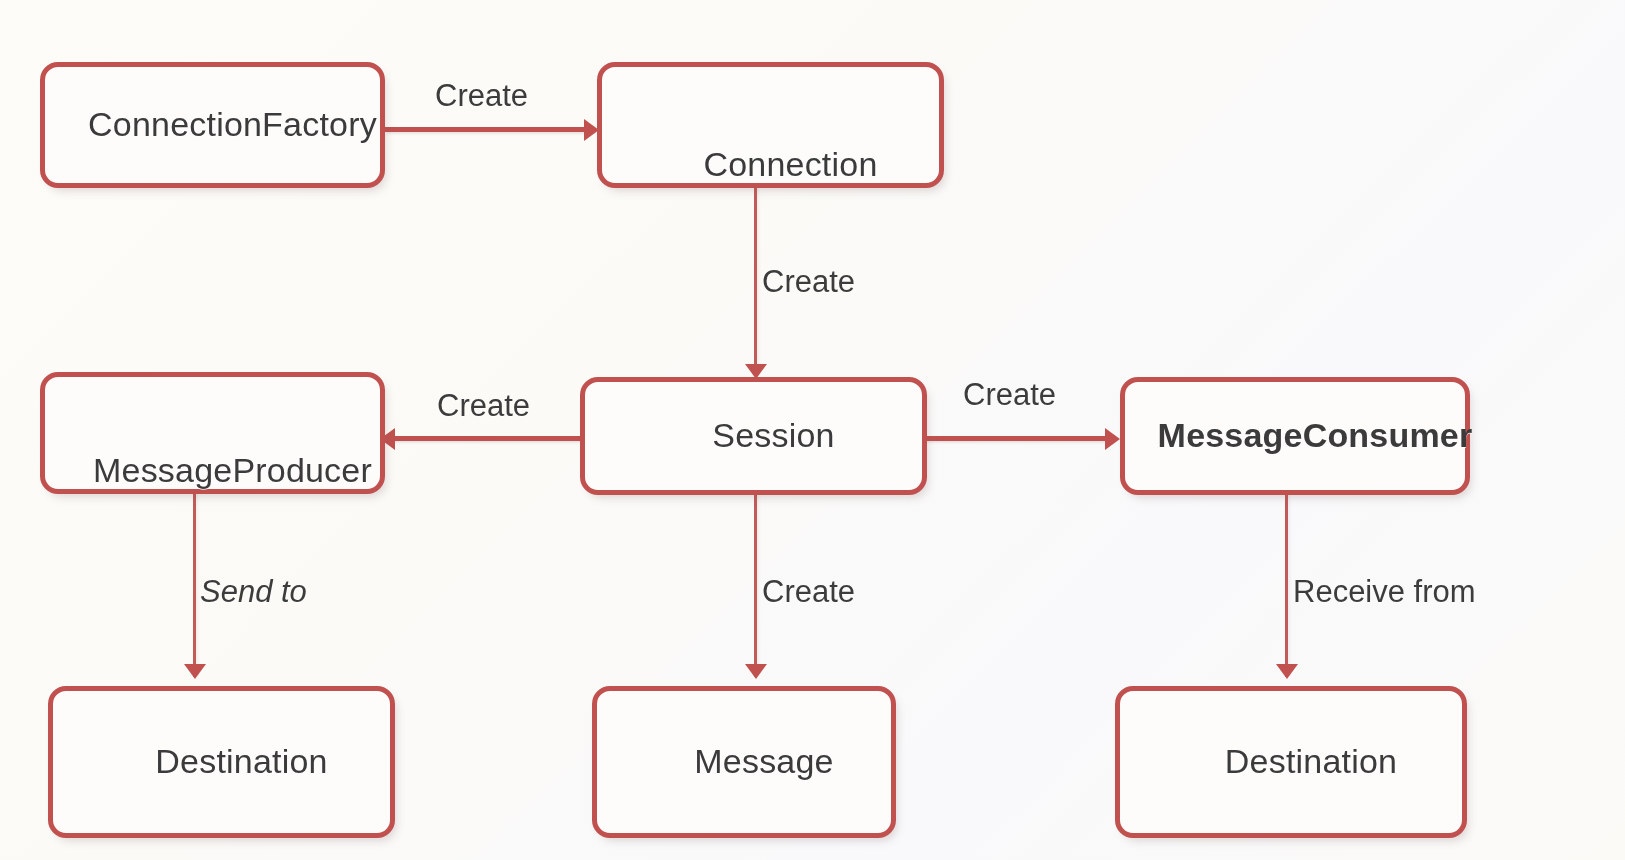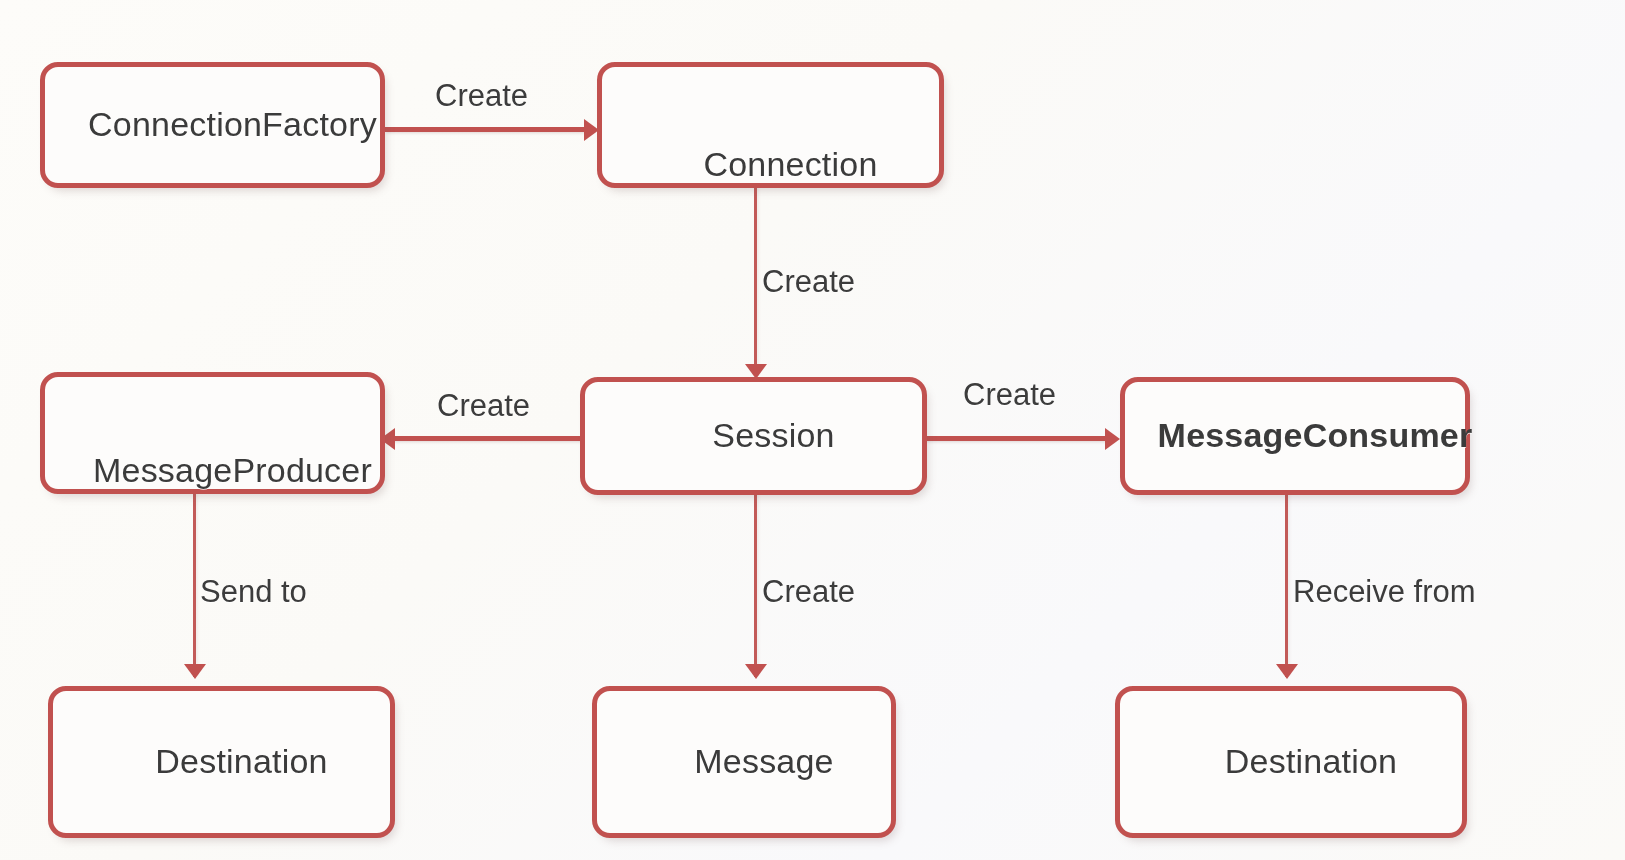--- a/index.html
+++ b/index.html
@@ -119,21 +119,21 @@
 
   <div class="edge">
     <div class="edge-line-h" style="left:925px; top:436px; width:185px;"></div>
     <div class="arrowhead arrow-right" style="left:1105px; top:428px;"></div>
     <div class="edge-label" style="left:963px; top:377px;">Create</div>
   </div>
 
   <div class="edge">
     <div class="edge-line-v thin" style="left:193px; top:492px; height:185px;"></div>
     <div class="arrowhead arrow-down" style="left:184px; top:664px;"></div>
-    <div class="edge-label" style="left:200px; top:574px;">Send to</div>
+    <div class="edge-label" style="left:200px; top:574px;font-style:italic;">Send to</div>
   </div>
 
   <div class="edge">
     <div class="edge-line-v thin" style="left:754px; top:492px; height:185px;"></div>
     <div class="arrowhead arrow-down" style="left:745px; top:664px;"></div>
     <div class="edge-label" style="left:762px; top:574px;">Create</div>
   </div>
 
   <div class="edge">
     <div class="edge-line-v thin" style="left:1285px; top:492px; height:185px;"></div>

